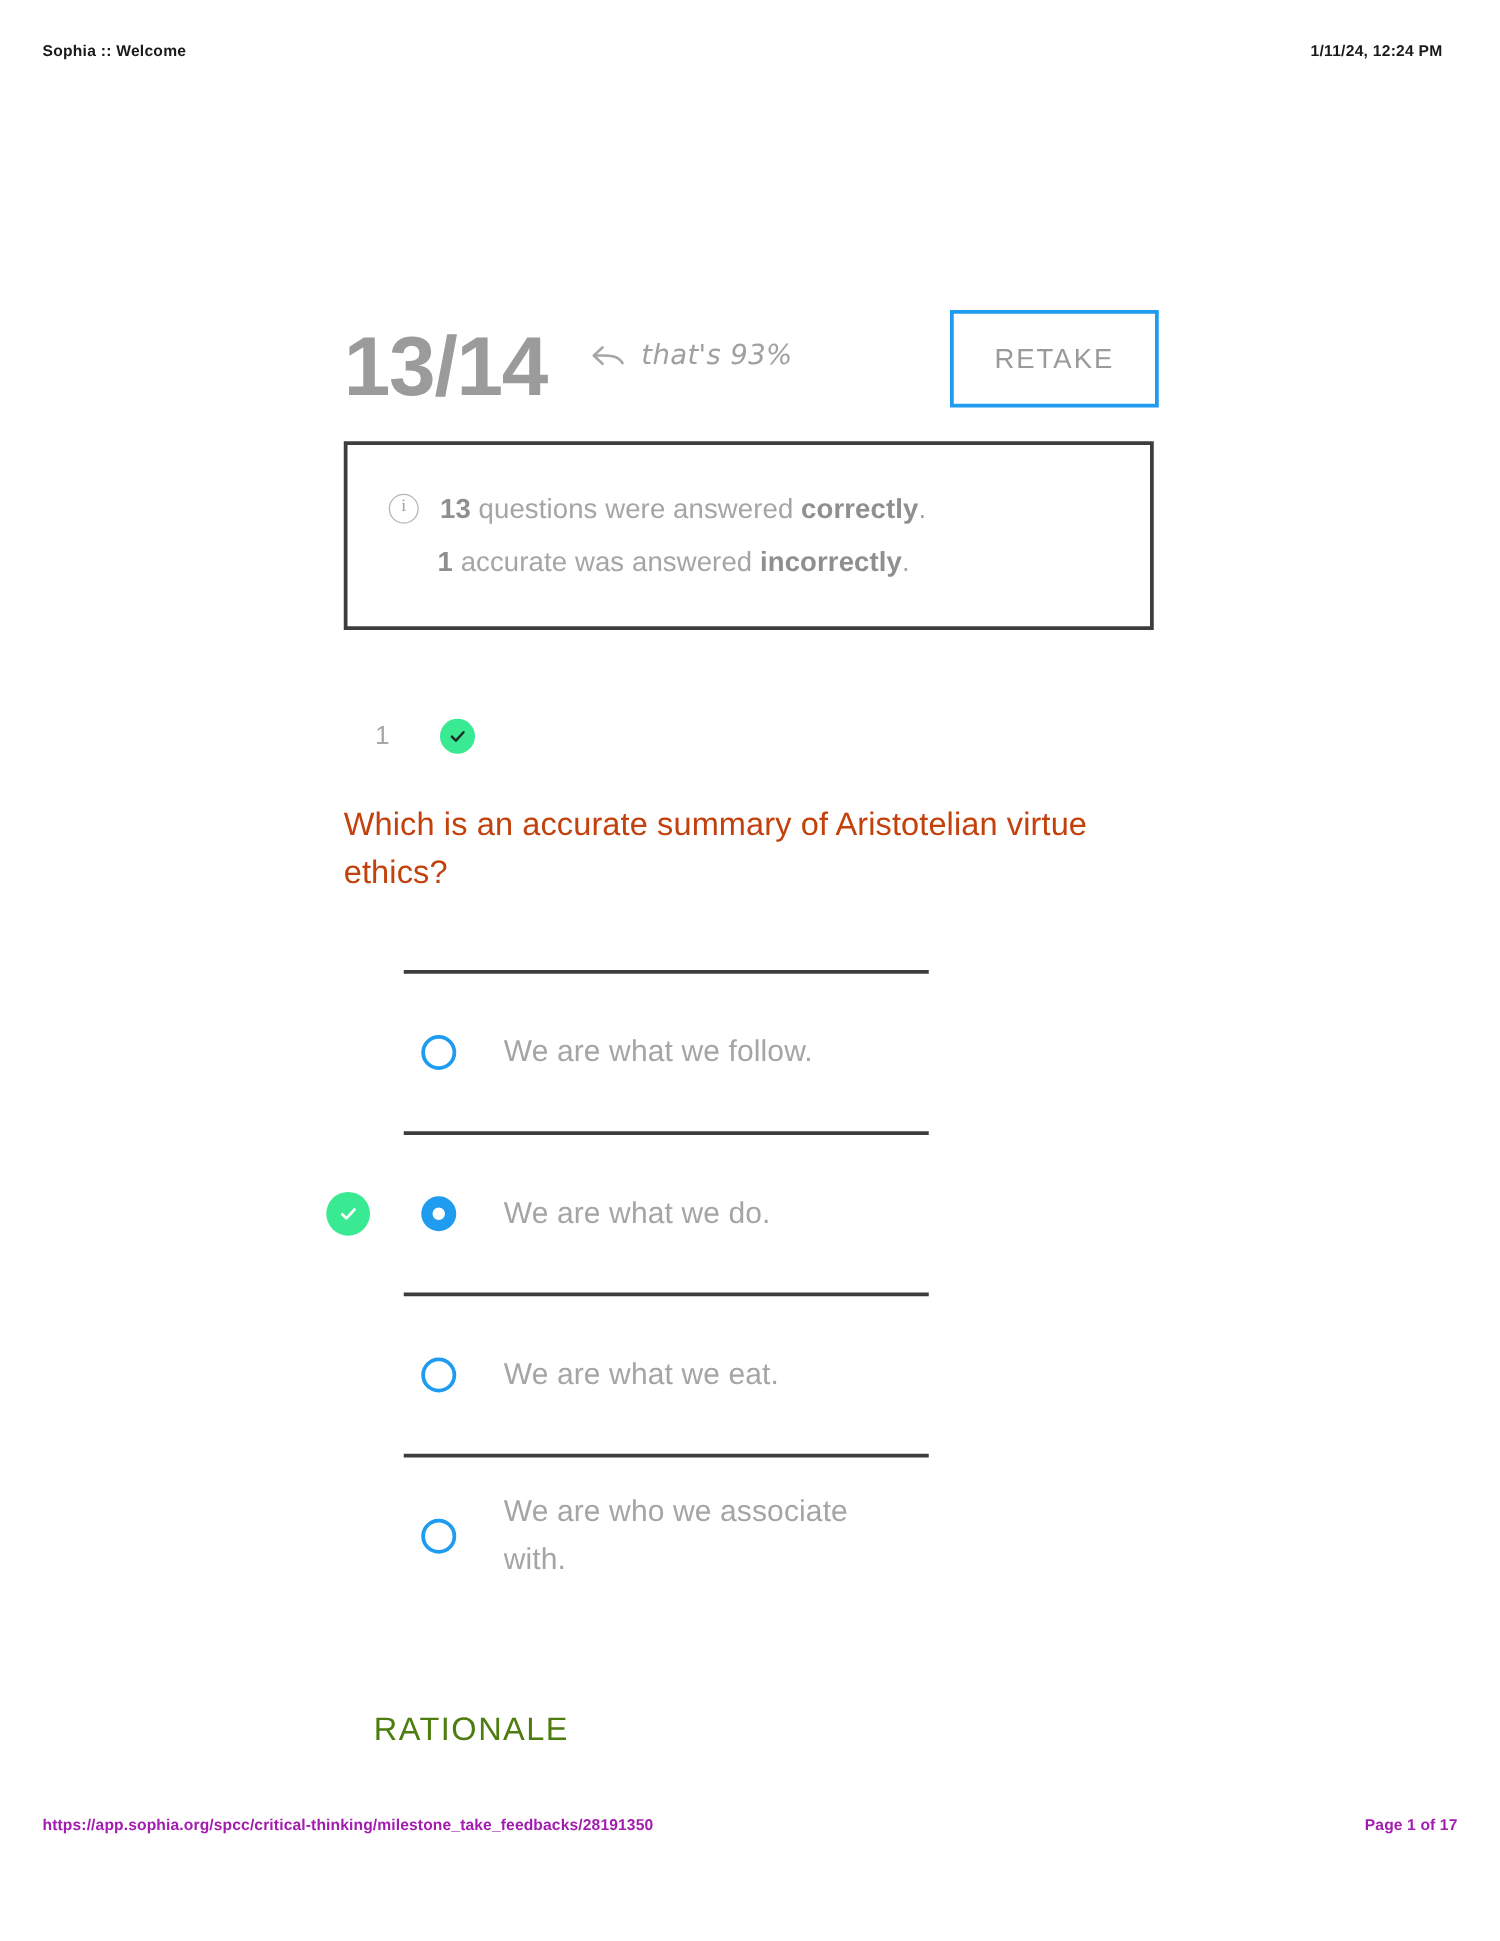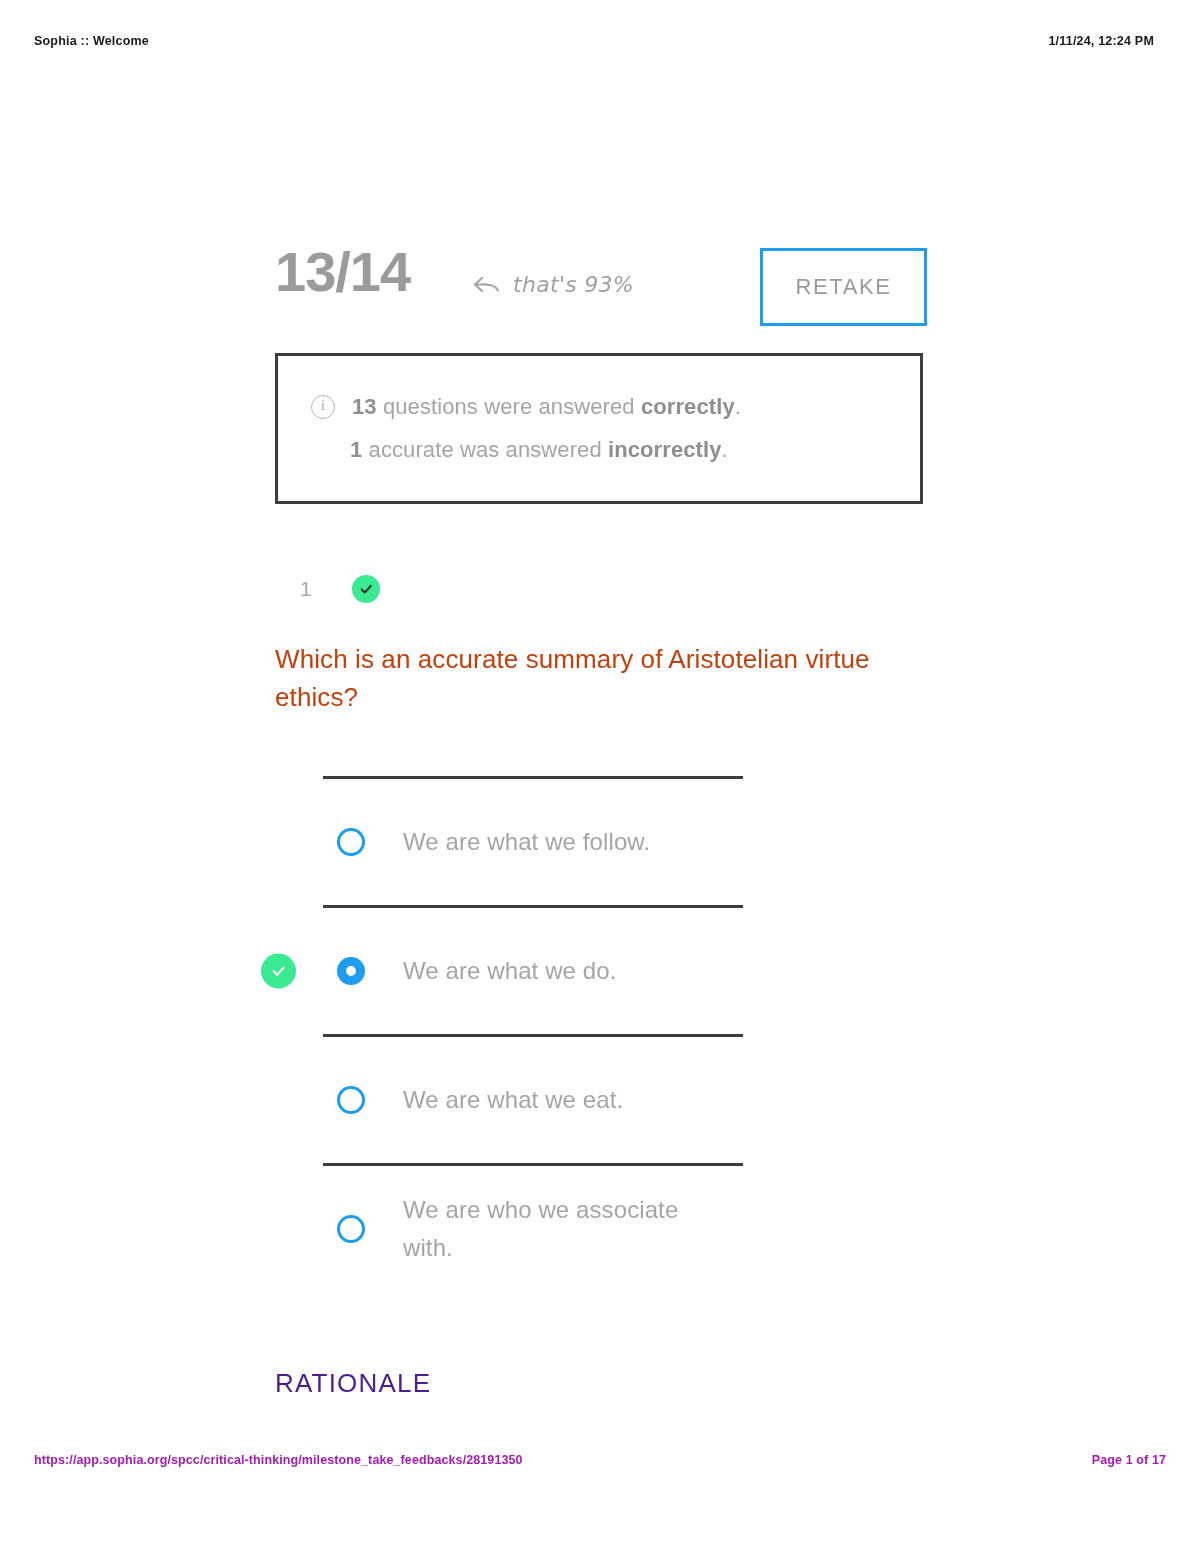--- a/index.html
+++ b/index.html
@@ -73,22 +73,22 @@
   }
 
   
   .score-row {
     position: relative;
     height: 96px;
   }
   .score-value {
     position: absolute;
     left: 0;
-    top: 8px;
-    font-size: 56px;
+    top: 24px;
+    font-size: 67px;
     font-weight: bold;
     color: #9b9b9b;
     letter-spacing: -1px;
     line-height: 1;
   }
   .score-note {
     position: absolute;
     left: 197px;
     top: 36px;
     display: flex;
@@ -264,22 +264,23 @@
   }
   .option.opt-wrap .option-label {
     max-width: 300px;
   }
 
   
   .rationale-heading {
     margin-top: 76px;
     padding-left: 0;
     font-size: 26px;
-    color: #4c1d95;
+    color: #4d7c0f;
     letter-spacing: 1.2px;
+    margin-left: 24px;
   }
 </style>
 </head>
 <body>
 
 <div class="page">
 
   <div class="print-header">
     <div class="ph-text">Sophia :: Welcome</div>
     <div class="ph-text">1/11/24, 12:24 PM</div>

